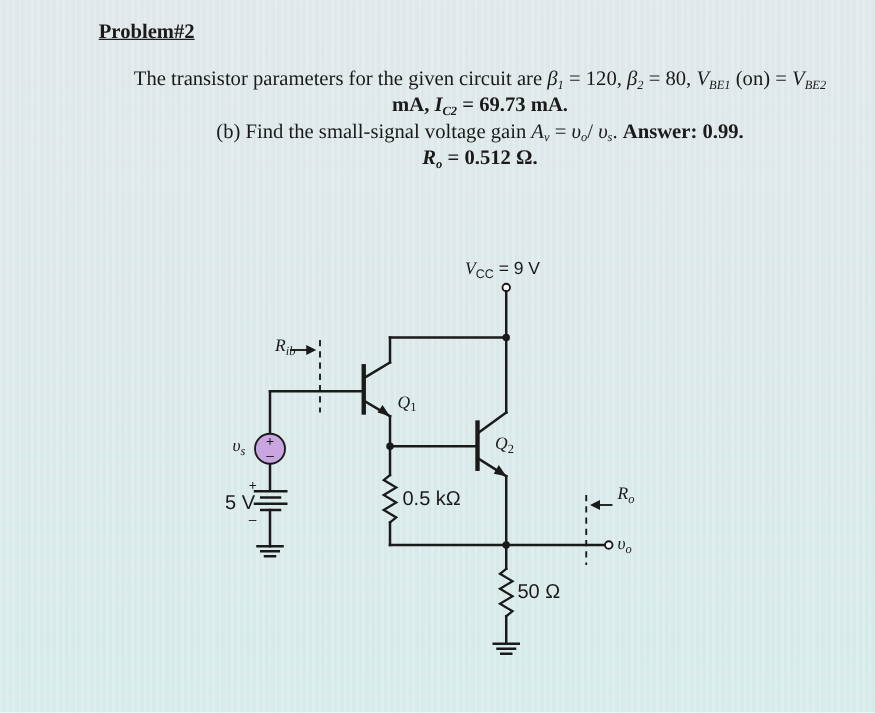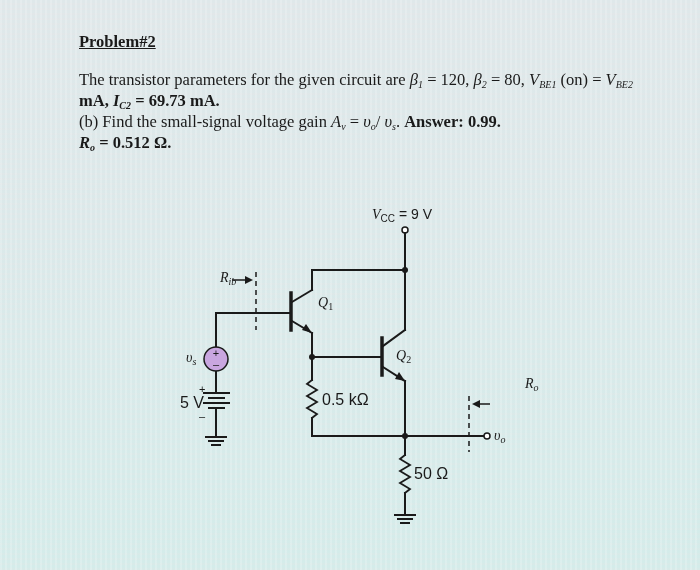--- a/index.html
+++ b/index.html
@@ -16,23 +16,23 @@
         repeating-linear-gradient(90deg, rgba(255,255,255,0.18) 0px, rgba(255,255,255,0.18) 2px, rgba(0,0,0,0) 2px, rgba(0,0,0,0) 5px),
         repeating-linear-gradient(0deg, rgba(255,220,220,0.10) 0px, rgba(255,220,220,0.10) 2px, rgba(0,0,0,0) 2px, rgba(0,0,0,0) 5px);
       pointer-events: none;
     }
     .text-block {
       position: absolute; left: 79px; top: 14px; width: 610px;
       font-size: 16.5px; line-height: 21px;
     }
     .title {
       font-weight: bold; text-decoration: underline; font-size: 16.5px;
-      margin-bottom: 17px; display: inline-block; margin-top: 17px;
+      margin-bottom: 17px; display: inline-block;
     }
-    .line { white-space: nowrap; }
+    .line { white-space: nowrap; text-align: center; }
     .b { font-weight: bold; }
     .i { font-style: italic; }
     sub { font-size: 10px; vertical-align: -3px; line-height: 0; font-style: italic; }
     .circuit { position: absolute; left: 0; top: 0; width: 700px; height: 570px; }
     .lbl {
       position: absolute; font-family: "Liberation Sans", "DejaVu Sans", sans-serif;
       font-size: 16px; color: #1a1a1a; white-space: nowrap;
     }
     .lbl-serif { font-family: "Liberation Serif", "DejaVu Serif", serif; font-style: italic; }
   </style>
@@ -140,27 +140,27 @@
   <line x1="475" y1="404" x2="490" y2="404" stroke="#1a1a1a" stroke-width="1.5"></line>
   <polygon points="472,404 480,400 480,408" fill="#1a1a1a"></polygon>
 
   <circle cx="487" cy="436" r="3" fill="#ffffff" stroke="#1a1a1a" stroke-width="1.5"></circle>
 </svg>
 
 <div class="lbl" style="left:372px; top:206px; font-size:14px;"><span class="lbl-serif">V</span><sub style="font-style:normal;">CC</sub><span> = 9 V</span></div>
 
 <div class="lbl lbl-serif" style="left:220px; top:270px; font-size:14px;"><span>R</span><sub>ib</sub></div>
 
-<div class="lbl lbl-serif" style="left:318px; top:295px; font-size:14px;"><span>Q</span><sub style="font-style:normal;">1</sub></div>
+<div class="lbl lbl-serif" style="left:318px; top:315px; font-size:14px;"><span>Q</span><sub style="font-style:normal;">1</sub></div>
 
 <div class="lbl lbl-serif" style="left:396px; top:348px; font-size:14px;"><span>Q</span><sub style="font-style:normal;">2</sub></div>
 
 <div class="lbl lbl-serif" style="left:186px; top:350px; font-size:14px;"><span>υ</span><sub>s</sub></div>
 
 <div class="lbl" style="left:199px; top:383px; font-size:11px;">+</div>
 <div class="lbl" style="left:180px; top:394px;">5 V</div>
 <div class="lbl" style="left:199px; top:410px; font-size:11px;">–</div>
 
 <div class="lbl" style="left:322px; top:391px;">0.5 kΩ</div>
 <div class="lbl" style="left:414px; top:465px;">50 Ω</div>
 
-<div class="lbl lbl-serif" style="left:494px; top:376px; font-size:14px;margin-left:31px;"><span>R</span><sub>o</sub></div>
+<div class="lbl lbl-serif" style="left:494px; top:388px; font-size:14px;"><span>R</span><sub>o</sub></div>
 <div class="lbl lbl-serif" style="left:494px; top:428px; font-size:14px;"><span>υ</span><sub>o</sub></div>
 
 </body></html>

